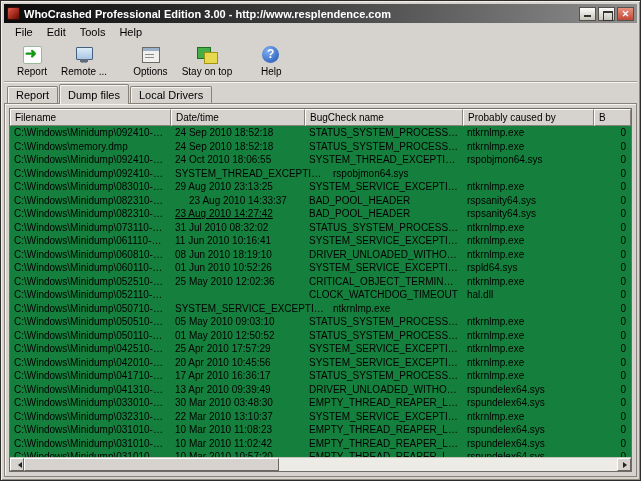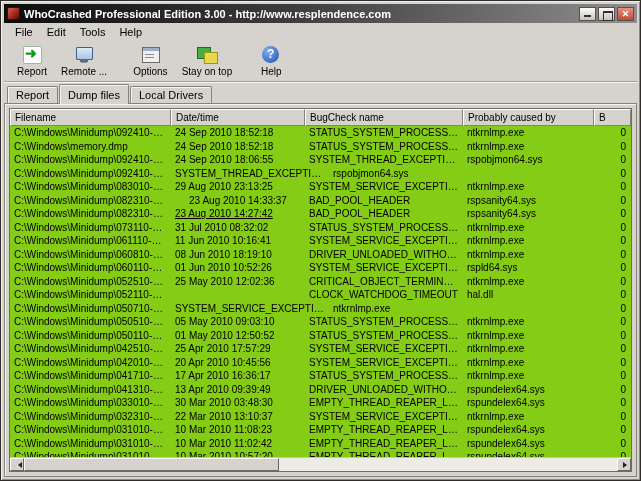--- a/index.html
+++ b/index.html
@@ -109,21 +109,21 @@
     white-space:nowrap;
   }
   .tab.active{ height:20px; margin-bottom:0; padding-top:4px; z-index:3; position:relative; }
   
   .tabpanel{
     flex:1; min-height:0; background:#d6d3ce;
     border:1px solid #87837b; box-shadow:inset 1px 1px 0 #f5f3ef;
     padding:4px; display:flex;
   }
   .listview{
-    flex:1; min-width:0; background:#84cc16;
+    flex:1; min-width:0; background:#15803d;
     border:1px solid #716d66; display:flex; flex-direction:column;
   }
   .lv-header{ display:flex; flex:0 0 17px; background:#d6d3ce; overflow:hidden; }
   .lv-col{
     font-size:10px; color:#000; padding:2px 4px; white-space:nowrap; overflow:hidden;
     background:#d6d3ce;
     border-top:1px solid #ffffff; border-left:1px solid #ffffff;
     border-right:1px solid #87837b; border-bottom:1px solid #87837b;
     flex:0 0 auto;
   }
@@ -225,21 +225,21 @@
           </div>
           <div class="lv-row">
             <div class="lv-cell" style="width: 161px;">C:\Windows\memory.dmp</div>
             <div class="lv-cell" style="width: 134px;">24 Sep 2010 18:52:18</div>
             <div class="lv-cell" style="width: 158px;">STATUS_SYSTEM_PROCESS_TERMI...</div>
             <div class="lv-cell" style="width: 131px;">ntkrnlmp.exe</div>
             <div class="lv-cell num" style="width: 40px;">0</div>
           </div>
           <div class="lv-row">
             <div class="lv-cell" style="width: 161px;">C:\Windows\Minidump\092410-1828...</div>
-            <div class="lv-cell" style="width: 134px;">24 Sep 2010 18:06:55</div>
+            <div class="lv-cell" style="width: 134px;">24 Oct 2010 18:06:55</div>
             <div class="lv-cell" style="width: 158px;">SYSTEM_THREAD_EXCEPTION_NOT...</div>
             <div class="lv-cell" style="width: 131px;">rspobjmon64.sys</div>
             <div class="lv-cell num" style="width: 40px;">0</div>
           </div>
           <div class="lv-row">
             <div class="lv-cell" style="width: 161px;">C:\Windows\Minidump\092410-2361...</div>
             <div class="lv-cell" style="width: 158px;">SYSTEM_THREAD_EXCEPTION_NOT...</div>
             <div class="lv-cell" style="width: 131px;">rspobjmon64.sys</div>
             <div class="lv-cell num" style="width: 40px;">0</div>
           </div>

